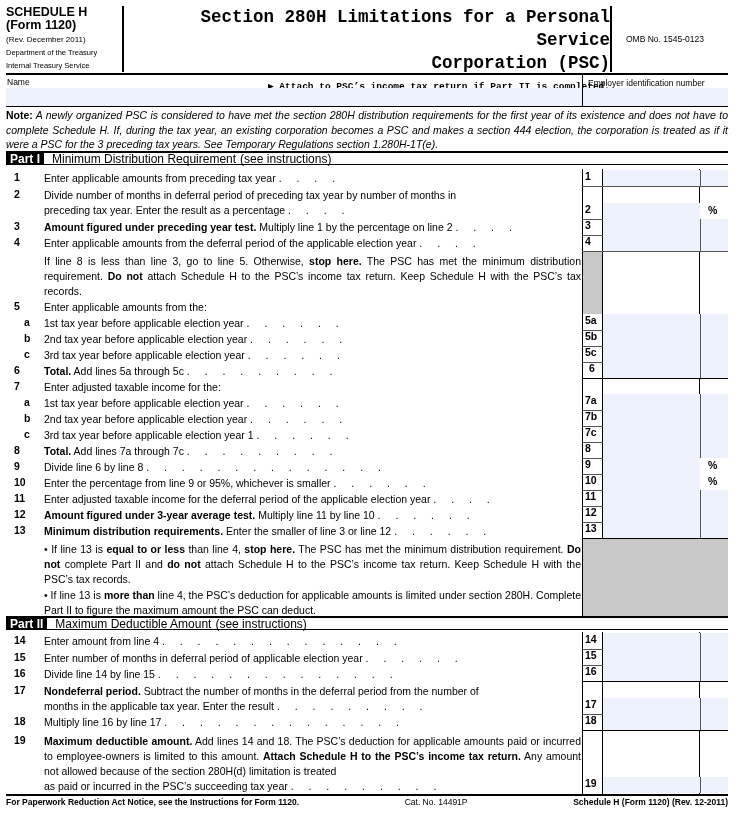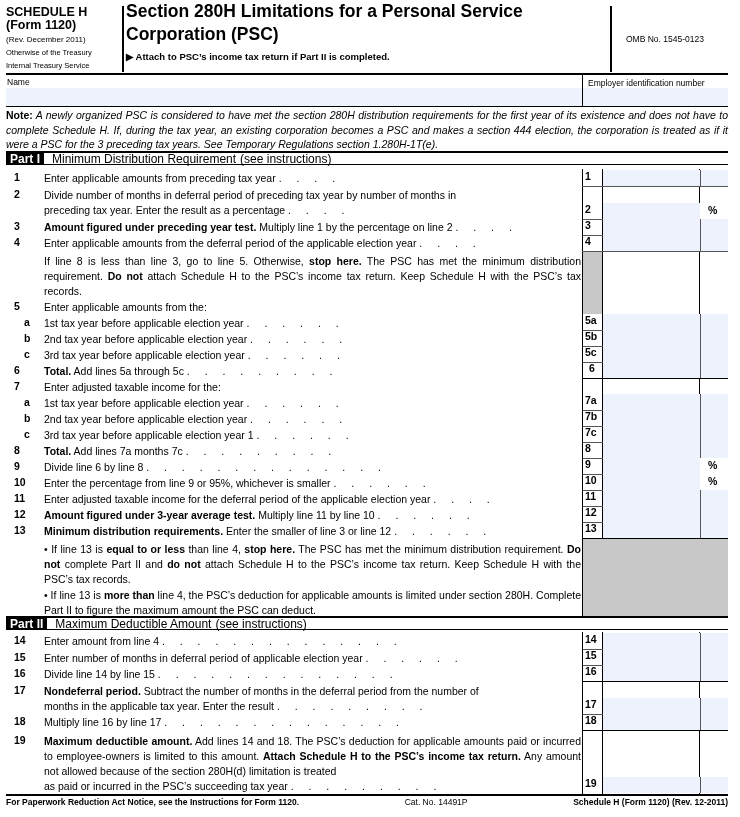--- a/index.html
+++ b/index.html
@@ -6,21 +6,21 @@
   body { width: 740px; height: 817px; background: #fff; font-family: "Liberation Sans", sans-serif; color: #000; position: relative; overflow: hidden; }
   .abs { position: absolute; }
   .b { font-weight: bold; }
   .i { font-style: italic; }
 
   
   .hdr-left { left: 6px; top: 6px; width: 118px; height: 66px; border-right: 2px solid #000; }
   .sched { font-size: 12.5px; font-weight: bold; line-height: 13px; }
   .rev { font-size: 8px; margin-top: 3px; }
   .dept { font-size: 7.5px; line-height: 7.5px; margin-top: 5px; }
-  .hdr-mid { left: 126px; top: 0; width: 484px; height: 66px; text-align: left; }
+  .hdr-mid { left: 126px; top: 6px; width: 484px; height: 66px; text-align: right; font-family: Liberation Mono, monospace; }
   .title { font-size: 17.5px; font-weight: bold; line-height: 23px; }
   .attach { font-size: 9.5px; font-weight: bold; margin-top: 5px; }
   .hdr-right { left: 610px; top: 6px; width: 124px; height: 66px; border-left: 2px solid #000; display: flex; align-items: center; padding-left: 14px; font-size: 8.5px; }
   .rule { left: 6px; width: 722px; height: 0; border-top: 1px solid #000; }
   .rule.thick { border-top: 2px solid #000; }
 
   .name-lbl { left: 7px; top: 77px; font-size: 8.5px; }
   .name-fld { left: 6px; top: 88px; width: 576px; height: 18px; background: #eef2fc; border: none; }
   .ein-box { left: 582px; top: 74px; width: 146px; height: 33px; border-left: 1px solid #000; }
   .ein-lbl { left: 588px; top: 78px; font-size: 8.5px; }
@@ -49,21 +49,21 @@
 
   .footer { left: 6px; top: 797px; width: 722px; font-size: 8.5px; display: flex; justify-content: space-between; }
 </style>
 </head>
 <body>
 
 <div class="abs hdr-left">
   <div class="sched">SCHEDULE H</div>
   <div class="sched">(Form 1120)</div>
   <div class="rev">(Rev. December 2011)</div>
-  <div class="dept">Otherwise of the Treasury</div>
+  <div class="dept">Department of the Treasury</div>
   <div class="dept">Internal Treasury Service</div>
 </div>
 <div class="abs hdr-mid">
   <div class="title">Section 280H Limitations for a Personal Service</div>
   <div class="title">Corporation (PSC)</div>
   <div class="attach">▶ Attach to PSC’s income tax return if Part II is completed.</div>
 </div>
 <div class="abs hdr-right">OMB No. 1545-0123</div>
 <div class="abs rule thick" style="top:73px"></div>
 
@@ -197,21 +197,21 @@
   <span class="sub">c</span>
   <span class="txt"><span>3rd tax year before applicable election year 1</span> <span class="dots">. . . . . .</span></span>
 </div>
 <div class="lbox" style="top:426px;height:16px">7c</div>
 <input class="fld amt" style="top: 426px; height: 16px;">
 <input class="cents" style="top: 426px; height: 16px;">
 <div class="hline" style="top:442px"></div>
 
 <div class="abs ln" style="top:444px">
   <span class="num">8</span>
-  <span class="txt"><span class="b">Total.</span><span>  Add lines 7a months 7c</span> <span class="dots">. . . . . . . . .</span></span>
+  <span class="txt"><span class="b">Total.</span><span>  Add lines 7a through 7c</span> <span class="dots">. . . . . . . . .</span></span>
 </div>
 <div class="lbox" style="top:442px;height:16px">8</div>
 <input class="fld amt" style="top: 442px; height: 16px;">
 <input class="cents" style="top: 442px; height: 16px;">
 <div class="hline" style="top:458px"></div>
 
 <div class="abs ln" style="top:460px">
   <span class="num">9</span>
   <span class="txt"><span>Divide line 6 by line 8</span> <span class="dots">. . . . . . . . . . . . . .</span></span>
 </div>

